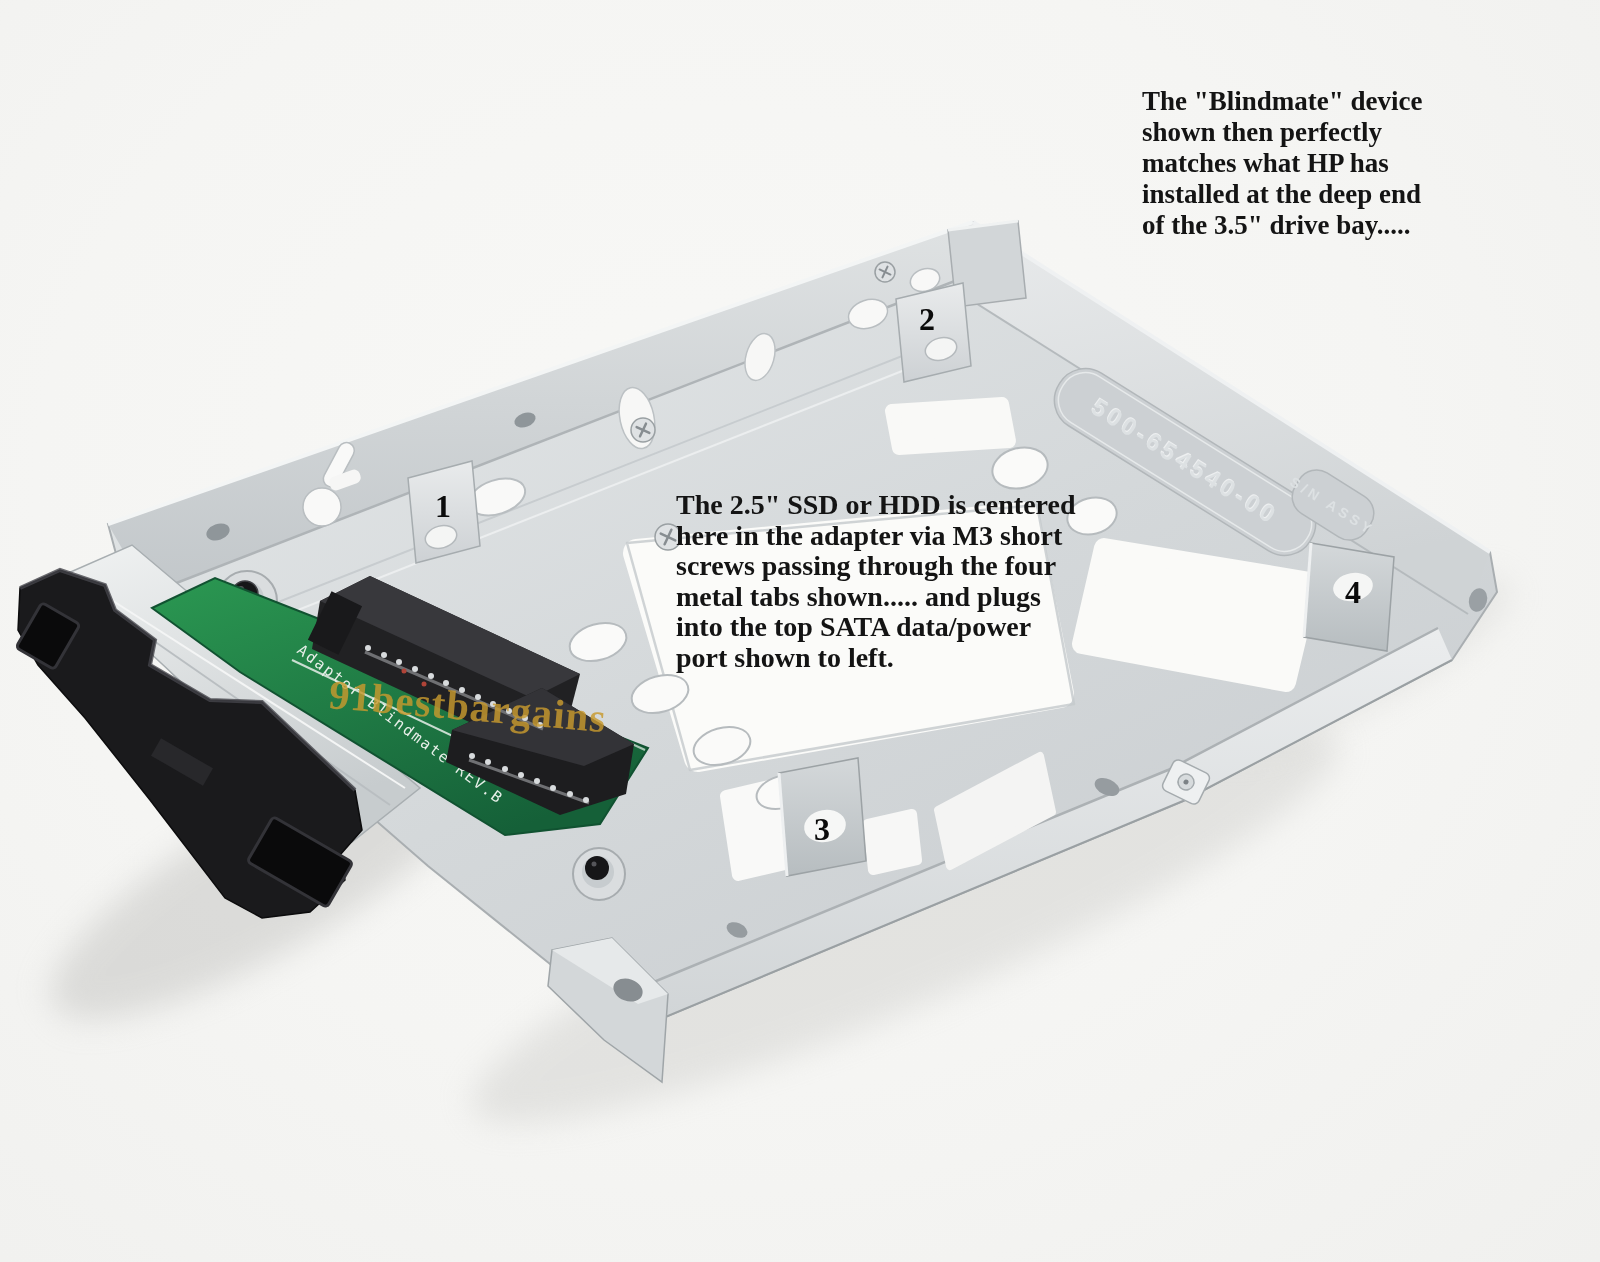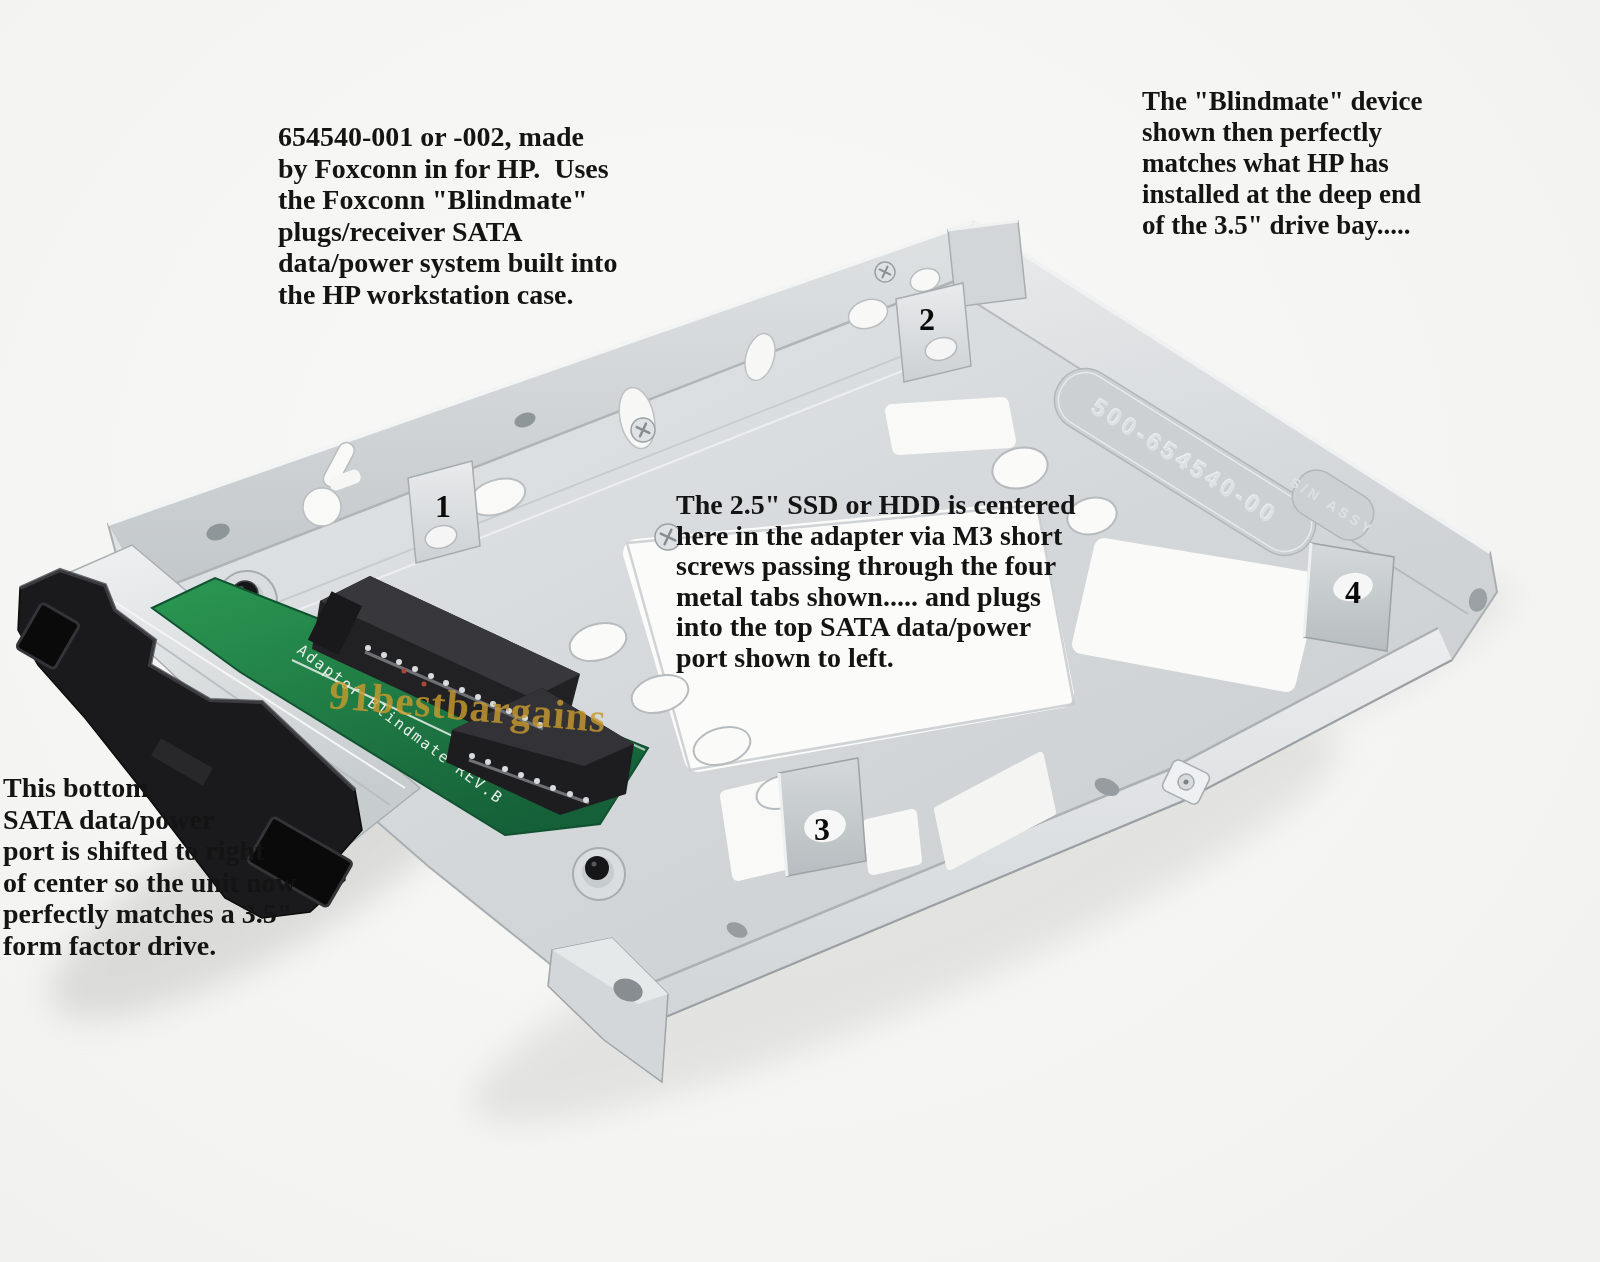--- a/index.html
+++ b/index.html
@@ -299,40 +299,28 @@
         <polygon points="1311,543 1394,557 1387,651 1304,637" fill="url(#gTabDark)" stroke="#9ca2a5" stroke-width="1.5"></polygon>
         <line x1="1311" y1="543" x2="1304" y2="637" stroke="#eef0f1" stroke-width="3"></line>
         <ellipse cx="1353" cy="587" rx="20" ry="14" transform="rotate(-10 1353 587)" fill="#f5f6f5"></ellipse>
         <text class="tabnum" x="1353" y="603" text-anchor="middle">4</text>
       </g>
     </g>
 
     <text class="watermark" transform="translate(328,708) rotate(5)">91bestbargains</text>
   </svg>
 
-  <div class="annot a-top-left">654540-001 or -002, made
-by Foxconn in for HP.  Uses
-the Foxconn "Blindmate"
-plugs/receiver SATA
-data/power system built into
-the HP workstation case.</div>
 
   <div class="annot a-top-right">The "Blindmate" device
 shown then perfectly
 matches what HP has
 installed at the deep end
 of the 3.5" drive bay.....</div>
 
   <div class="annot a-center">The 2.5" SSD or HDD is centered
 here in the adapter via M3 short
 screws passing through the four
 metal tabs shown..... and plugs
 into the top SATA data/power
 port shown to left.</div>
 
-  <div class="annot a-bottom-left">This bottom
-SATA data/power
-port is shifted to right
-of center so the unit now
-perfectly matches a 3.5"
-form factor drive.</div>
 
 </div>
 
 </body></html>

